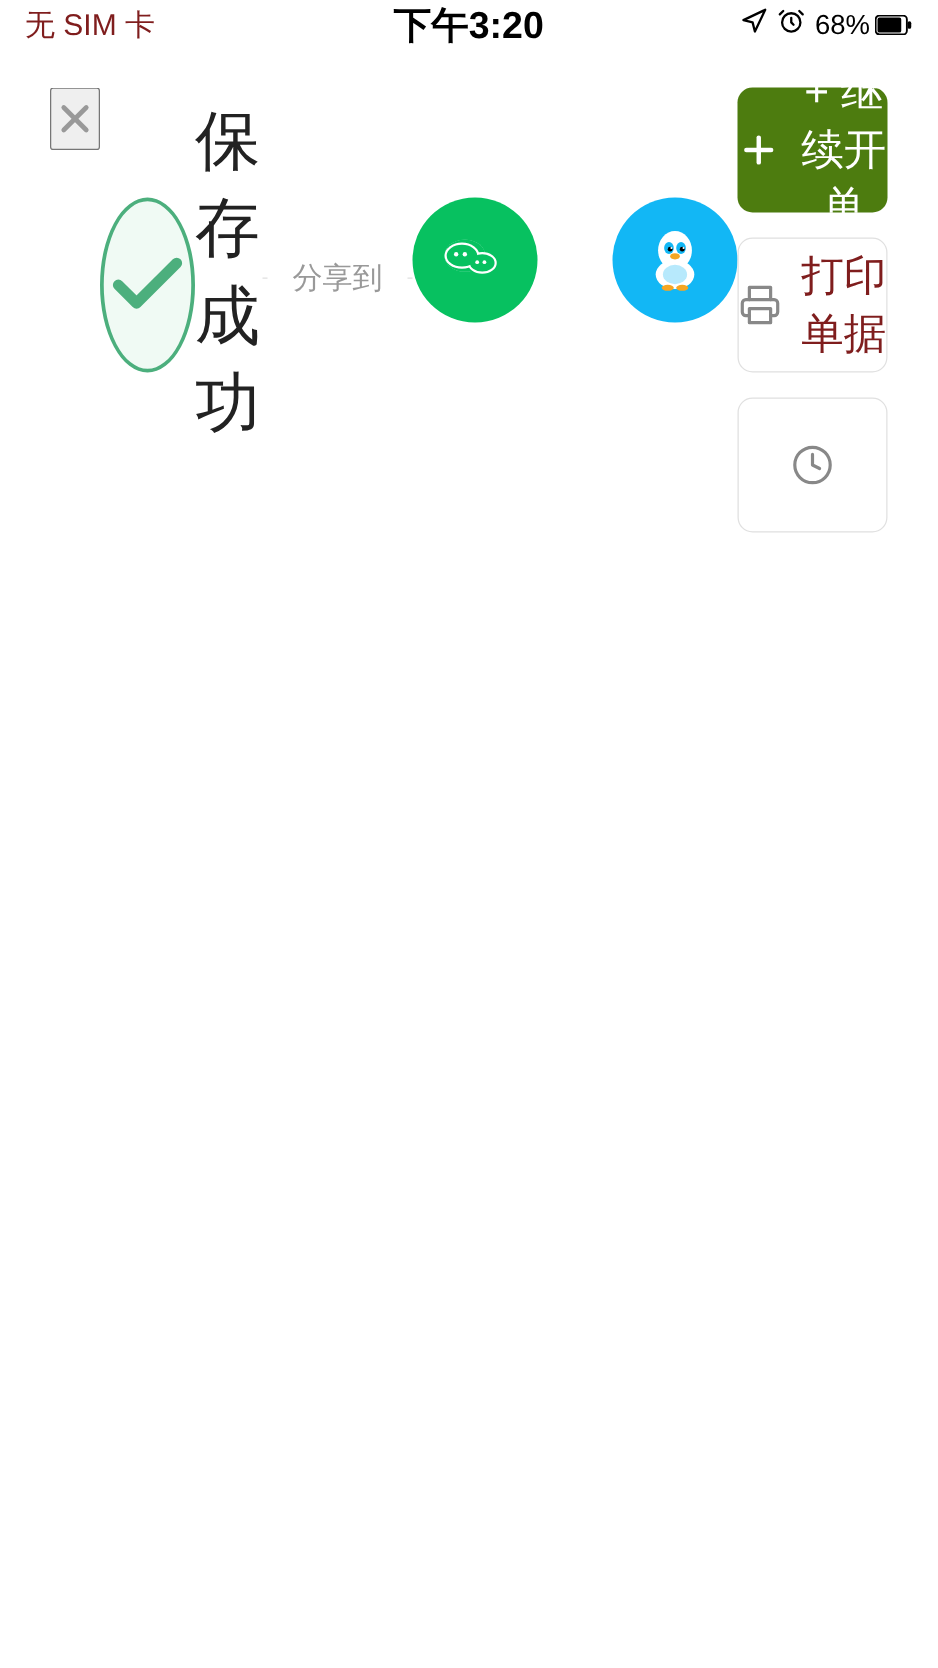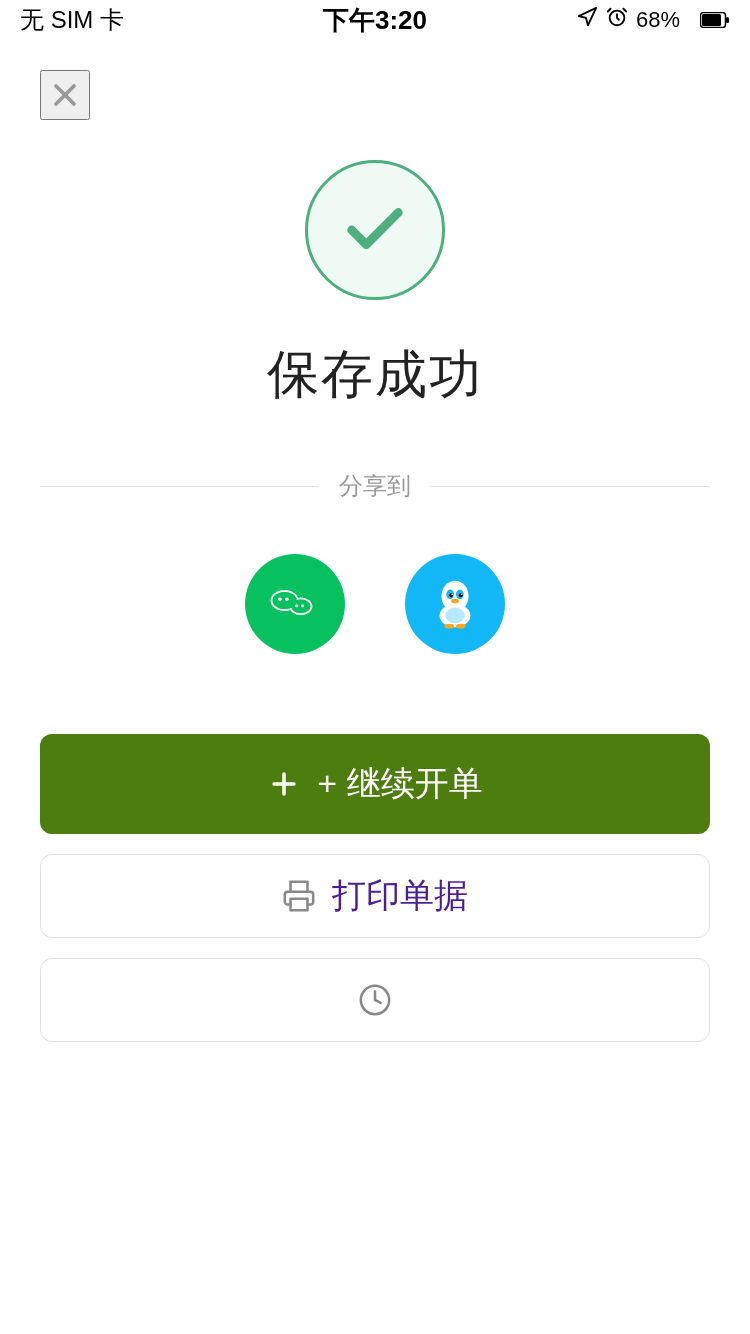--- a/index.html
+++ b/index.html
@@ -23,49 +23,49 @@
       justify-content: space-between;
       padding: 0 20px;
       background: #fff;
     }
     .status-left {
       display: flex;
       align-items: center;
       gap: 8px;
       font-size: 24px;
       font-weight: 500;
-      color: #000000;
+      color: #7f1d1d;
     }
     .status-center {
-      font-size: 26px;
+      font-size: 30px;
       font-weight: 600;
       color: #000;
       position: absolute;
       left: 50%;
       transform: translateX(-50%);
     }
     .status-right {
       display: flex;
       align-items: center;
       gap: 8px;
       font-size: 22px;
       color: #000;
     }
     .battery-block {
       display: flex;
       align-items: center;
-      gap: 20px;
+      gap: 4px;
       font-size: 22px;
     }
 
     
     .content {
       padding: 30px 40px 60px;
       display: flex;
-      flex-direction: column;
+      flex-direction: row;
       align-items: center;
     }
 
     
     .close-btn {
       align-self: flex-start;
       width: 50px;
       height: 50px;
       display: flex;
       align-items: center;
@@ -169,30 +169,30 @@
       align-items: center;
       justify-content: center;
       gap: 16px;
       color: #fff;
       font-size: 34px;
       font-weight: 400;
     }
 
     .btn-secondary {
       width: 100%;
-      height: 84px;
+      height: 108px;
       border-radius: 12px;
       background: #fff;
       border: 1px solid #e0e0e0;
       cursor: pointer;
       display: flex;
       align-items: center;
       justify-content: center;
       gap: 16px;
-      color: #4c1d95;
+      color: #7f1d1d;
       font-size: 34px;
       font-weight: 400;
     }
 
     .btn-icon {
       display: flex;
       align-items: center;
       justify-content: center;
     }
     .btn-icon svg {

